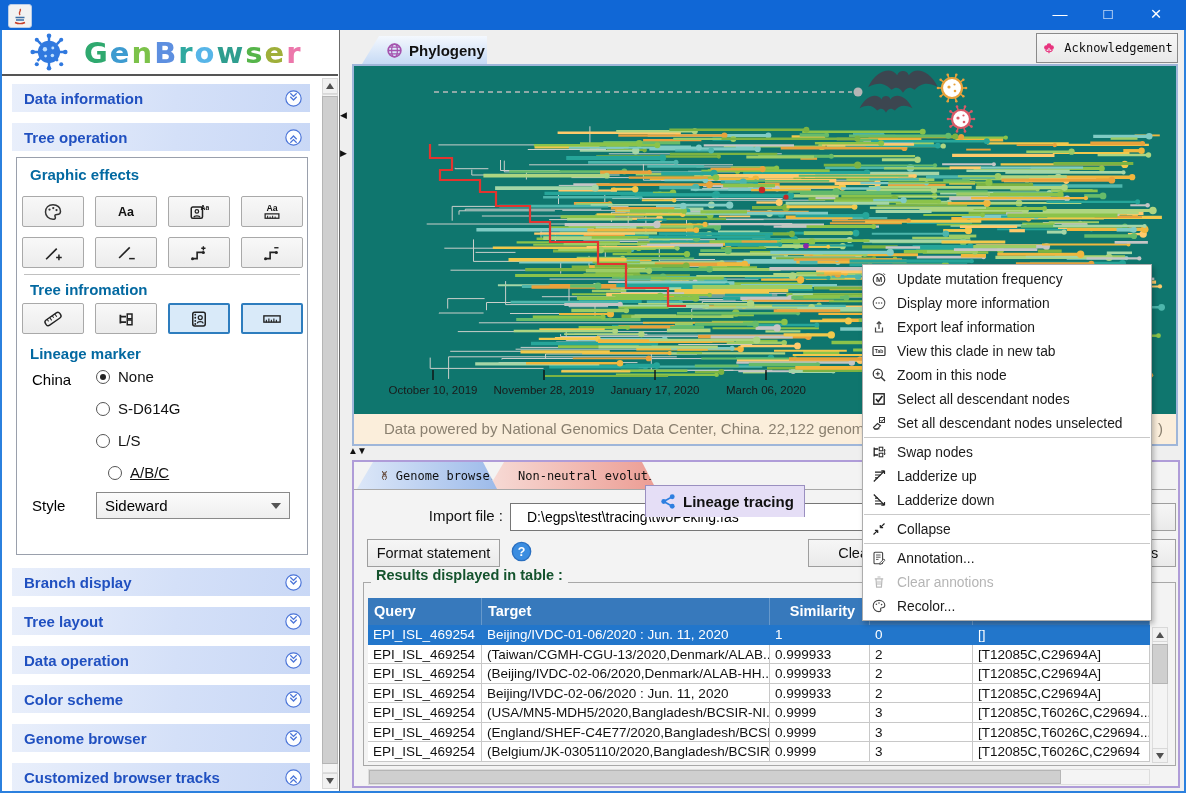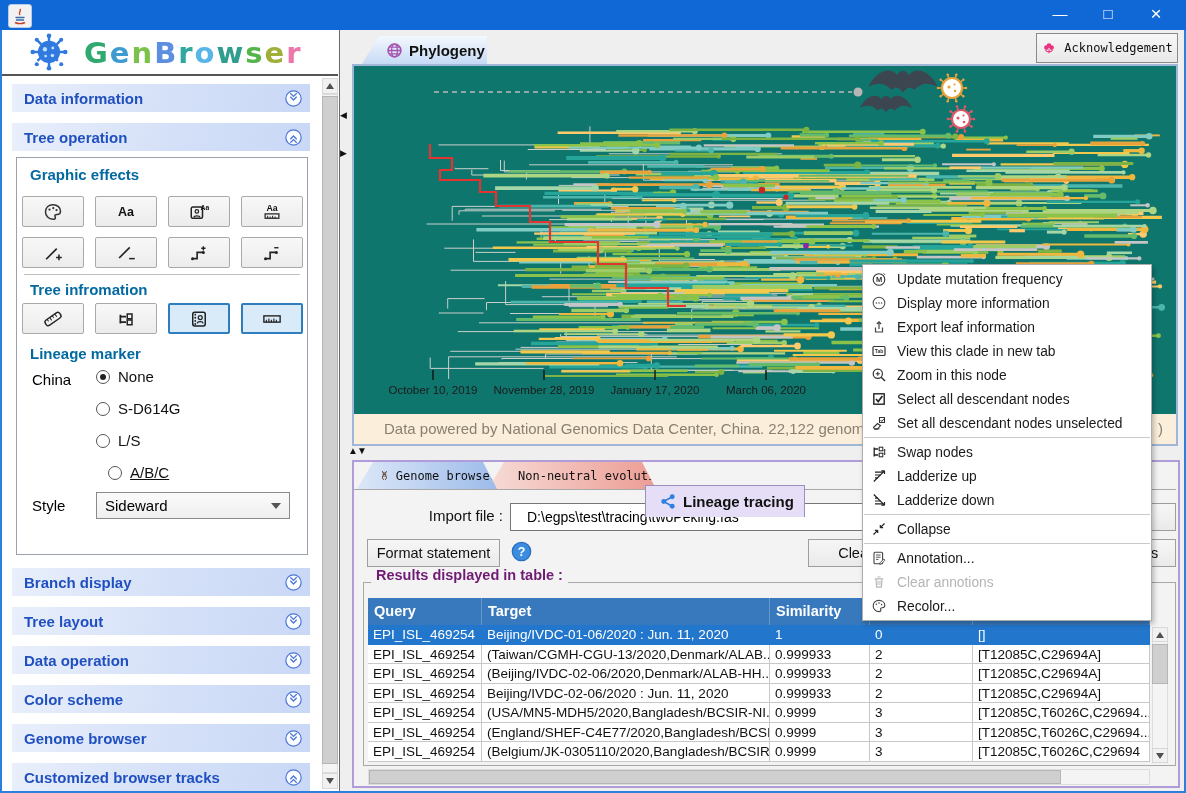--- a/index.html
+++ b/index.html
@@ -63,21 +63,21 @@
   #import-label{left:385px;top:507px;width:118px;text-align:right;font-size:15px;color:#111;}
   #import-input{left:510px;top:503px;width:636px;height:28px;box-sizing:border-box;border:1px solid #767676;background:#fff;
       font-size:14px;padding-left:16px;display:flex;align-items:center;white-space:nowrap;overflow:hidden;text-align:center;}
   .push-btn{border:1px solid #9E9E9E;background:linear-gradient(#F6F6F6,#EAEAEA);box-sizing:border-box;display:flex;align-items:center;justify-content:center;
       font-size:14.5px;color:#111;cursor:pointer;}
   #format-btn{left:367px;top:539px;width:133px;height:28px;}
   #clear-btn{left:808px;top:539px;width:95px;height:28px;}
   #frag-btn1{left:1146px;top:503px;width:30px;height:28px;}
   #frag-btn2{left:1146px;top:539px;width:30px;height:28px;justify-content:flex-start;padding-left:4px;}
   #results-fieldset{left:363px;top:582px;width:813px;height:184px;border:1px solid #A8A8A8;box-sizing:border-box;}
-  #results-legend{left:371px;top:567px;background:#F3F3F3;padding:0 5px;font-size:14.5px;font-weight:bold;color:#701a75;}
+  #results-legend{left:371px;top:567px;background:#F3F3F3;padding:0 5px;font-size:14.5px;font-weight:bold;color:#14532d;}
   
   #rtable{left:368px;top:598px;width:782px;}
   .th-cell{background:#3779BC;color:#fff;font-weight:bold;font-size:14.5px;height:27px;line-height:27px;box-sizing:border-box;
       border-right:1px solid #6699CC;padding-left:6px;white-space:nowrap;overflow:hidden;}
   .td-cell{font-size:13.5px;height:19.5px;line-height:19.5px;box-sizing:border-box;border-right:1px solid #C8C8C8;border-bottom:1px solid #C8C8C8;
       padding-left:5px;white-space:nowrap;overflow:hidden;color:#111;background:#fff;}
   .row-sel .td-cell{background:#2276CB;color:#fff;border-right-color:#2276CB;border-bottom-color:#2276CB;}
   
   #context-menu{left:862px;top:264px;width:290px;background:#FFFFFF;border:1px solid #ADADAD;box-sizing:border-box;
       box-shadow:2px 3px 5px rgba(0,0,0,0.25);z-index:50;padding:2px 0;}
@@ -1506,21 +1506,21 @@
   <div id="clear-btn" class="abs push-btn">Clear</div>
   <div id="frag-btn1" class="abs push-btn"></div>
   <div id="frag-btn2" class="abs push-btn">s</div>
 
   <div id="results-fieldset" class="abs"></div>
   <div id="results-legend" class="abs">Results displayed in table :</div>
   <div id="rtable" class="abs">
       <div style="display: flex;">
         <div class="th-cell" style="width: 114px; text-align: left;">Query</div>
         <div class="th-cell" style="width: 288px; text-align: left;">Target</div>
-        <div class="th-cell" style="width: 100px; text-align: left;">Similarity</div>
+        <div class="th-cell" style="width: 100px; text-align: center;">Similarity</div>
         <div class="th-cell" style="width: 103px; text-align: center;">Mismatch</div>
         <div class="th-cell" style="width: 177px; text-align: left;">Difference [query positi...</div>
       </div>
       <div class="trow row-sel" style="display: flex;">
         <div class="td-cell" style="width: 114px;">EPI_ISL_469254</div>
         <div class="td-cell" style="width: 288px;">Beijing/IVDC-01-06/2020 : Jun. 11, 2020</div>
         <div class="td-cell" style="width: 100px;">1</div>
         <div class="td-cell" style="width: 103px;">0</div>
         <div class="td-cell" style="width: 177px;">[]</div>
       </div>

